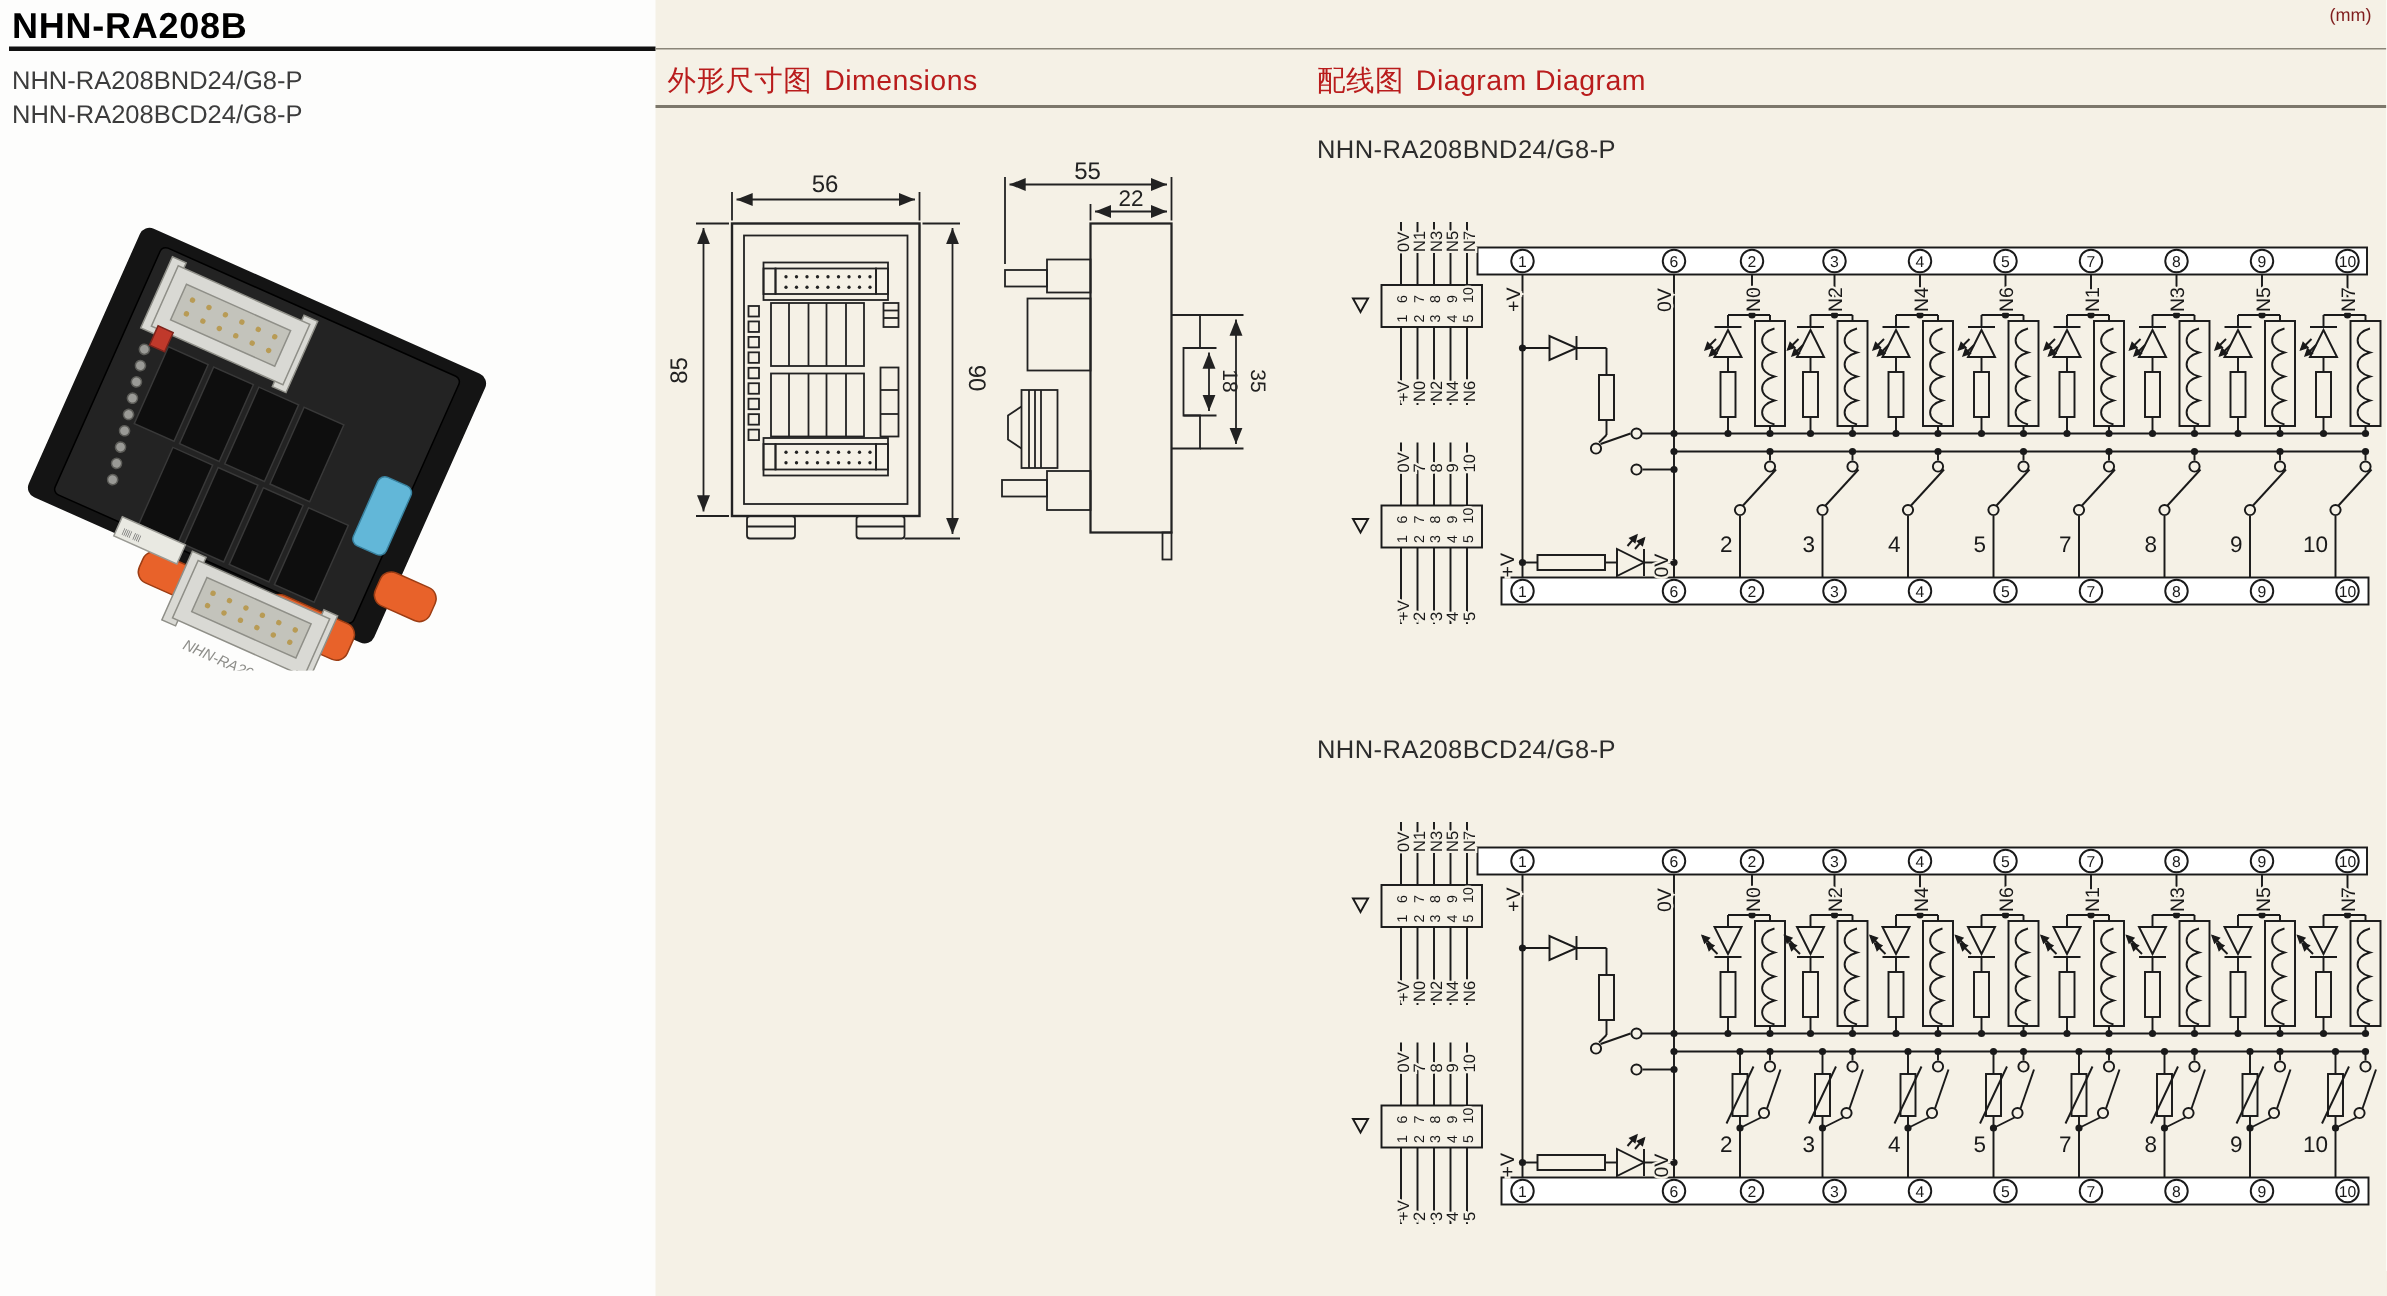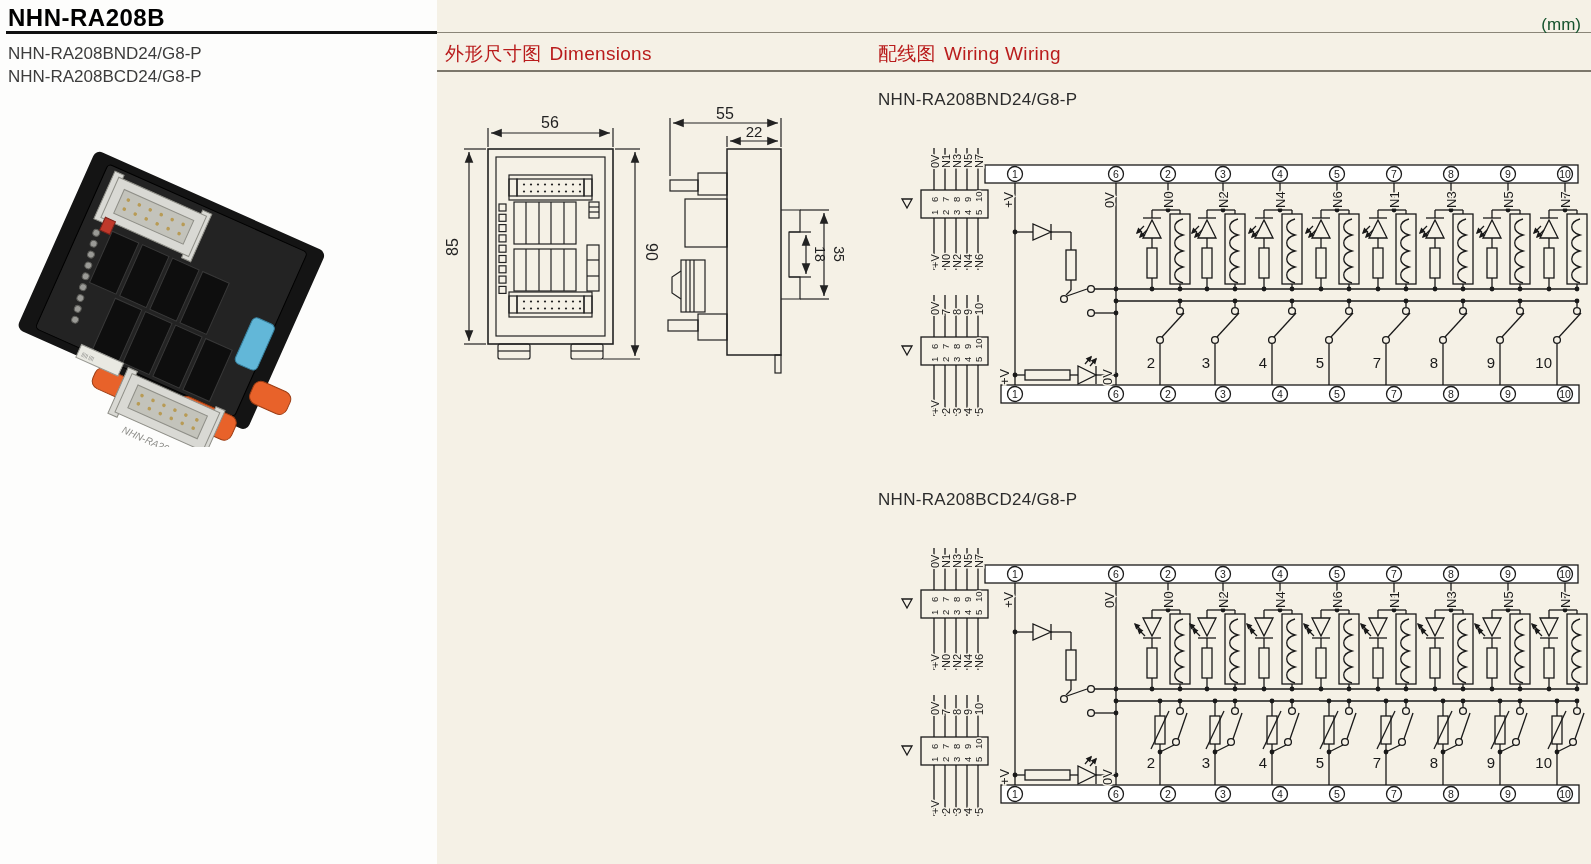--- a/index.html
+++ b/index.html
@@ -4,21 +4,21 @@
 <style>
   html,body{margin:0;padding:0;background:#ffffff;}
   .page{position:relative;width:1591px;height:864px;overflow:hidden;
         font-family:"Liberation Sans", sans-serif;background:#fdfdfc;}
   .cream{position:absolute;left:437px;top:0;width:1154px;height:864px;background:#f5f1e6;}
   .title{position:absolute;left:8px;top:4px;font-size:24px;font-weight:bold;color:#000;letter-spacing:.5px;}
   .title-rule{position:absolute;left:6px;top:31px;width:431px;height:3px;background:#111;}
   .rule-top{position:absolute;left:437px;top:32px;width:1154px;height:1px;background:#8a8578;}
   .rule-bot{position:absolute;left:437px;top:70px;width:1154px;height:2px;background:#7c776b;}
   .models{position:absolute;left:8px;top:42px;font-size:17px;color:#3c3c3c;line-height:23px;}
-  .unit{position:absolute;right:10px;top:3px;font-size:17px;color:#14532d;margin-top:12px;}
+  .unit{position:absolute;right:10px;top:3px;font-size:12px;color:#7f1d1d;}
   .sechead{position:absolute;top:41px;font-size:19px;color:#b91c1c;letter-spacing:.3px;}
   .sechead .zh{margin-right:8px;}
   .wtitle{position:absolute;left:878px;font-size:17px;color:#2c2c2c;letter-spacing:.3px;}
   .abs{position:absolute;}
 </style>
 </head>
 <body>
 
 <div class="page">
   <div class="cream"></div>
@@ -31,21 +31,21 @@
 
   <div class="models">
     <div>NHN-RA208BND24/G8-P</div>
     <div>NHN-RA208BCD24/G8-P</div>
   </div>
 
   <div class="sechead" style="left:445px;">
     <span class="zh">外形尺寸图</span><span>Dimensions</span>
   </div>
   <div class="sechead" style="left:878px;">
-    <span class="zh">配线图</span><span>Wiring Wiring</span>
+    <span class="zh">配线图</span><span>Diagram Diagram</span>
   </div>
 
   <svg class="abs" style="left:15px;top:142px;" width="320" height="305" viewBox="0 0 320 305">
     <g transform="rotate(24 160 150)">
       <rect x="30" y="52" width="252" height="196" rx="7" fill="#141414"></rect>
       <rect x="47" y="60" width="218" height="180" rx="4" fill="#232323" stroke="#000"></rect>
 
       <rect x="208" y="240" width="62" height="26" rx="8" fill="#e8622a" stroke="#9c3d14"></rect>
       <rect x="120" y="248" width="50" height="22" rx="8" fill="#e8622a" stroke="#9c3d14"></rect>
       <rect x="270" y="196" width="40" height="24" rx="8" fill="#e8622a" stroke="#9c3d14"></rect>

